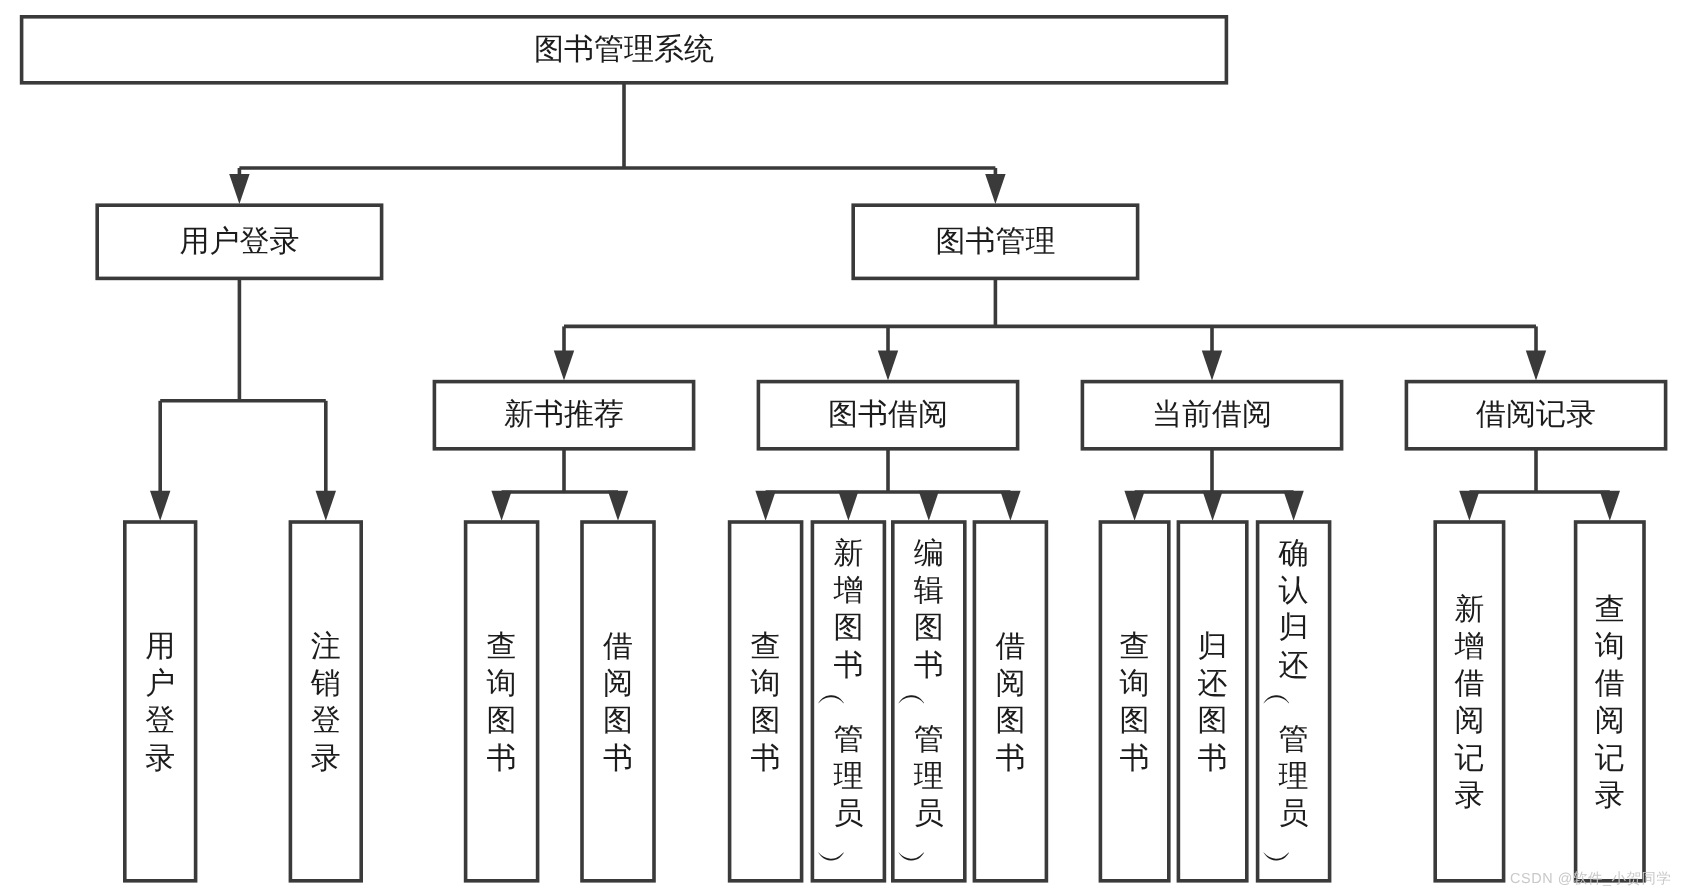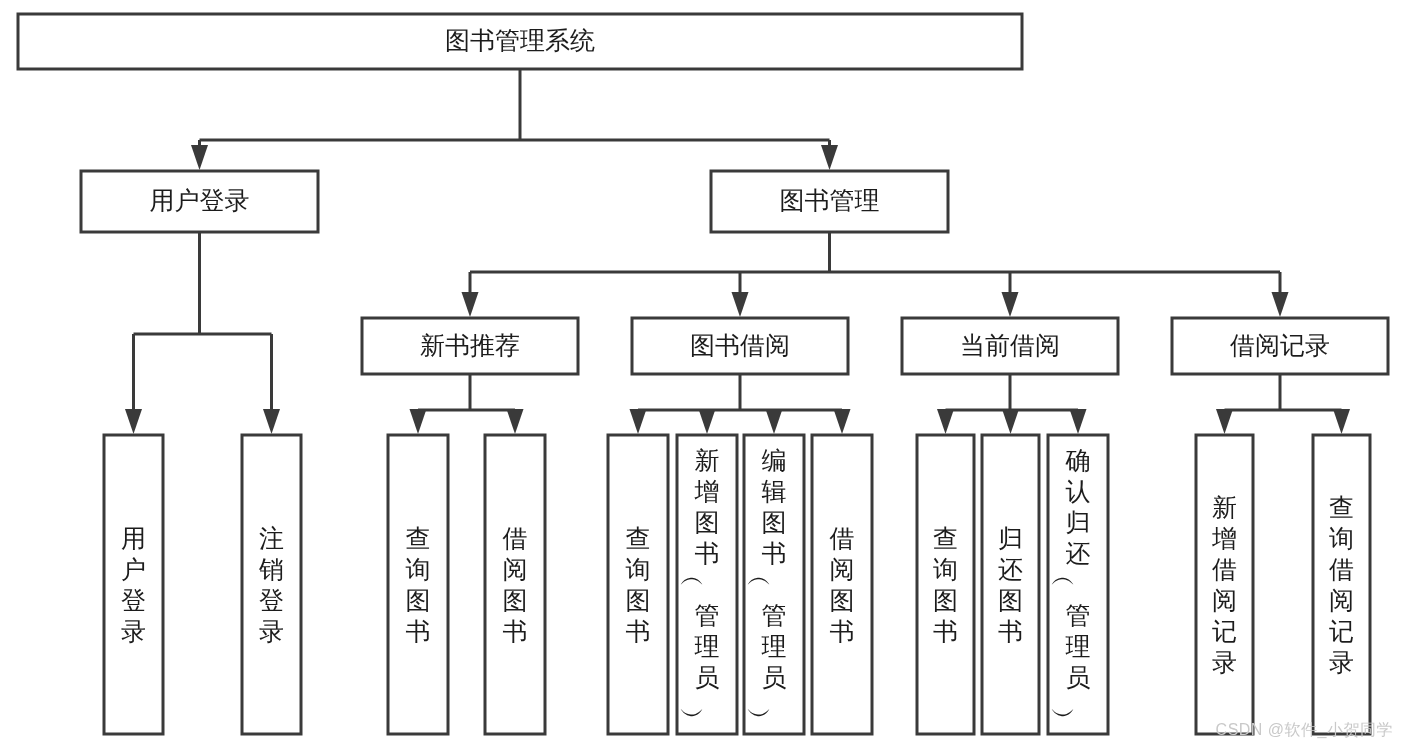--- a/index.html
+++ b/index.html
@@ -53,21 +53,21 @@
     font-family: "Liberation Sans", "DejaVu Sans", sans-serif;
     font-size: 25px;
     fill: #1c1c1c;
     text-anchor: middle;
   }
   .watermark {
     position: absolute;
     right: 12px;
     bottom: 6px;
     font-family: "Liberation Sans", "DejaVu Sans", sans-serif;
-    font-size: 16px;
+    font-size: 12px;
     color: #c9c9c9;
     white-space: nowrap;
     letter-spacing: 0.5px;
     pointer-events: none;
   }
 </style>
 </head>
 <body>
 
 <div id="diagram-root">

